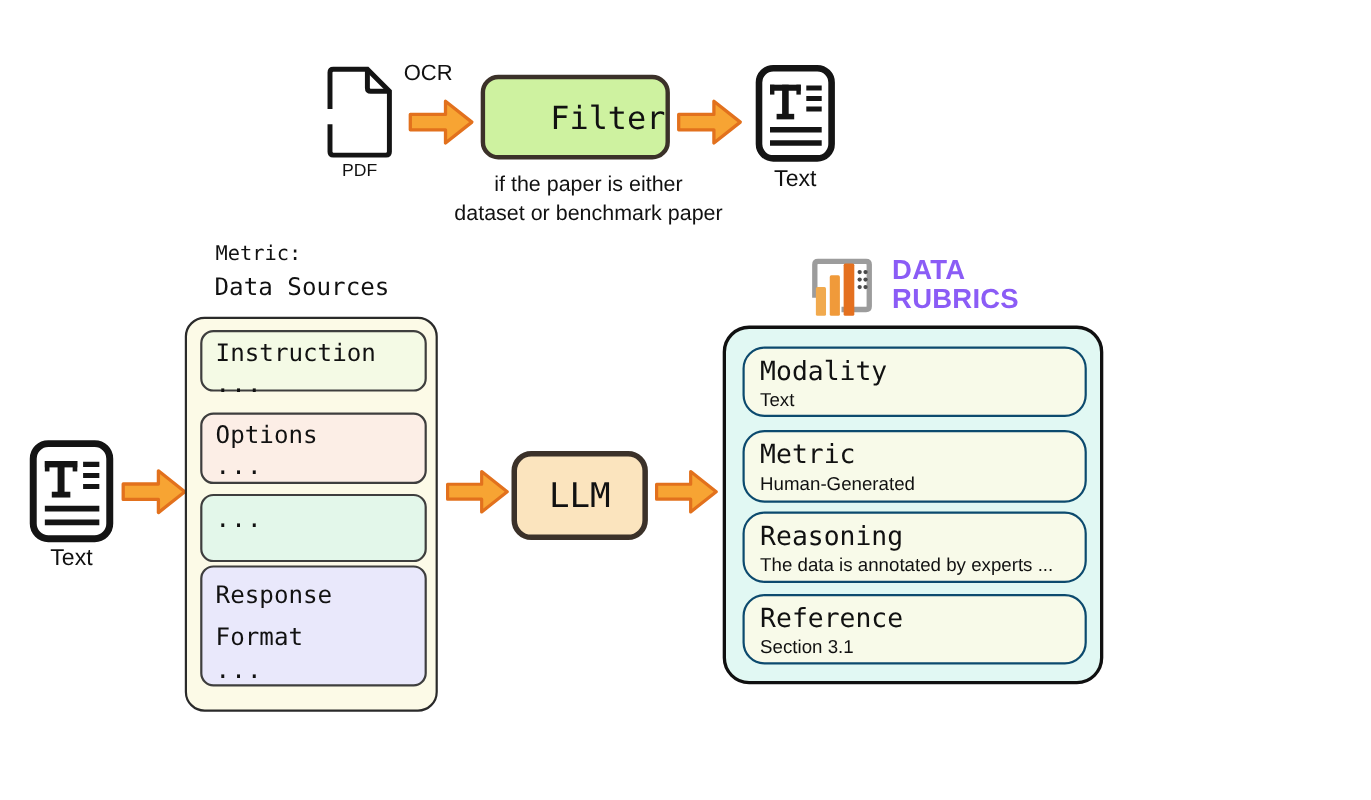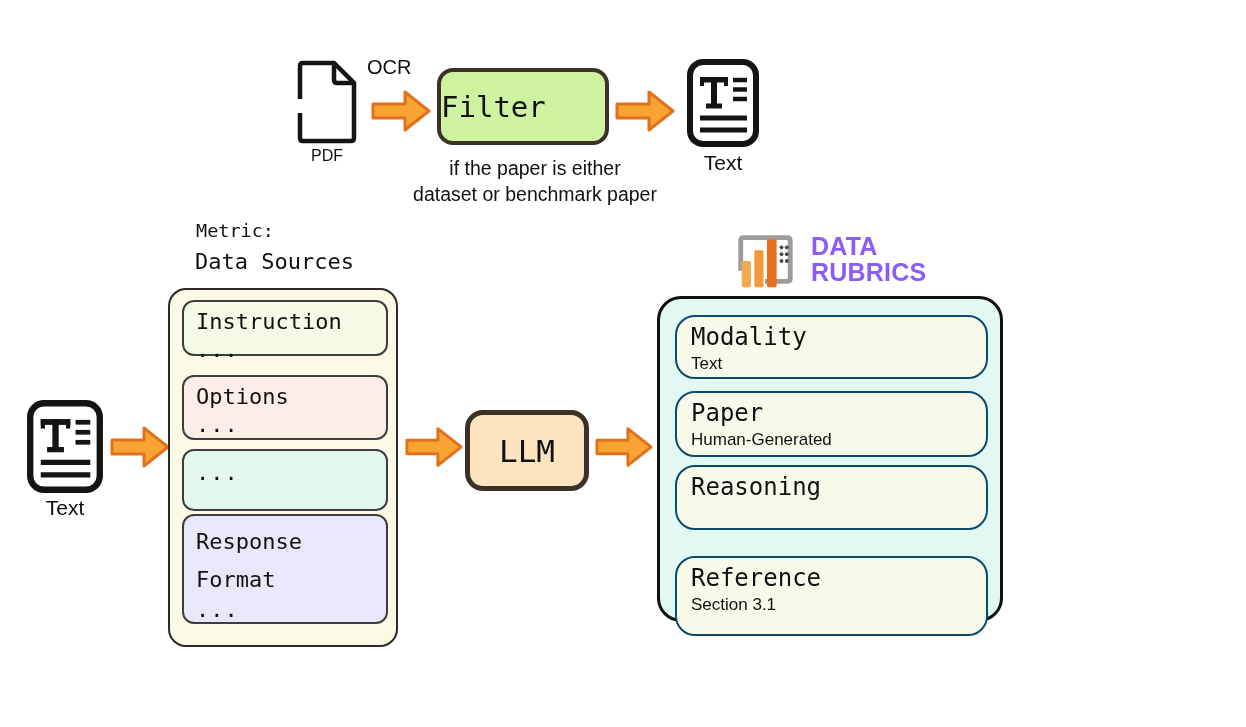--- a/index.html
+++ b/index.html
@@ -14,21 +14,21 @@
   * { box-sizing:border-box; }
 
   
   .pdf-icon   { left:296px; top:59px;  width:62px; height:86px; }
   .pdf-label  { left:288px; top:147px; width:78px; font-size:16px; }
   .ocr-label  { left:367px; top:56px;  font-size:20px; }
   .arrow-1    { left:370px; top:88px;  width:62px; height:46px; }
   .filter-box {
     left:437px; top:68px; width:172px; height:77px;
     border:4px solid #3B3129; border-radius:16px;
-    display:flex; align-items:center; justify-content:flex-start;
+    display:flex; align-items:center; justify-content:flex-end;
     font-size:29px;
   }
   .filter-caption { left:378px; top:156px; width:314px; font-size:19.5px; line-height:1.32; }
   .arrow-2    { left:614px; top:88px; width:62px; height:46px; }
   .text-icon-top  { left:686px; top:58px; width:74px; height:90px; }
   .text-label-top { left:680px; top:151px; width:86px; font-size:21px; }
 
   
   .text-icon-left  { left:26px; top:399px; width:78px; height:95px; }
   .text-label-left { left:19px; top:496px; width:92px; font-size:21px; }
@@ -78,21 +78,21 @@
   .rb-item {
     position:absolute; left:15px; width:313px;
     border:2px solid #0c4a6e; border-radius:20px;
     padding:6px 14px 0 14px;
   }
   .rb-item .title { font-size:24px; line-height:1.2; }
   .rb-item .value { font-size:17px; margin-top:2px; }
   .rb-item-0 { top:16px;  height:64px; }
   .rb-item-1 { top:92px;  height:66px; }
   .rb-item-2 { top:166px; height:65px; }
-  .rb-item-3 { top:241px; height:80px;margin-top:16px; }
+  .rb-item-3 { top:241px; height:64px; }
 </style>
 </head>
 <body>
 
 <div class="canvas">
 
   <svg class="abs pdf-icon" viewBox="0 0 62 86">
     <path d="M4 40 V7 Q4 4 7 4 H38 L58 24 V79 Q58 82 55 82 H7 Q4 82 4 79 V54" fill="none" stroke="#141414" stroke-width="4.5"></path>
     <path d="M38 4 V21 Q38 24 41 24 H58" fill="none" stroke="#141414" stroke-width="4.5"></path>
   </svg>
@@ -215,25 +215,26 @@
       <div>RUBRICS</div>
     </div>
   </div>
 
   <div class="abs rubrics-panel" style="background-color: rgb(225, 248, 243);">
     <div class="rb-item rb-item-0" style="background-color: rgb(248, 250, 233);">
       <div class="title mono">Modality</div>
       <div class="value sans">Text</div>
     </div>
     <div class="rb-item rb-item-1" style="background-color: rgb(248, 250, 233);">
-      <div class="title mono">Paper</div>
+      <div class="title mono">Metric</div>
       <div class="value sans">Human-Generated</div>
     </div>
     <div class="rb-item rb-item-2" style="background-color: rgb(248, 250, 233);">
       <div class="title mono">Reasoning</div>
+      <div class="value sans">The data is annotated by experts ...</div>
     </div>
     <div class="rb-item rb-item-3" style="background-color: rgb(248, 250, 233);">
       <div class="title mono">Reference</div>
       <div class="value sans">Section 3.1</div>
     </div>
   </div>
 
 </div>
 
 </body></html>

